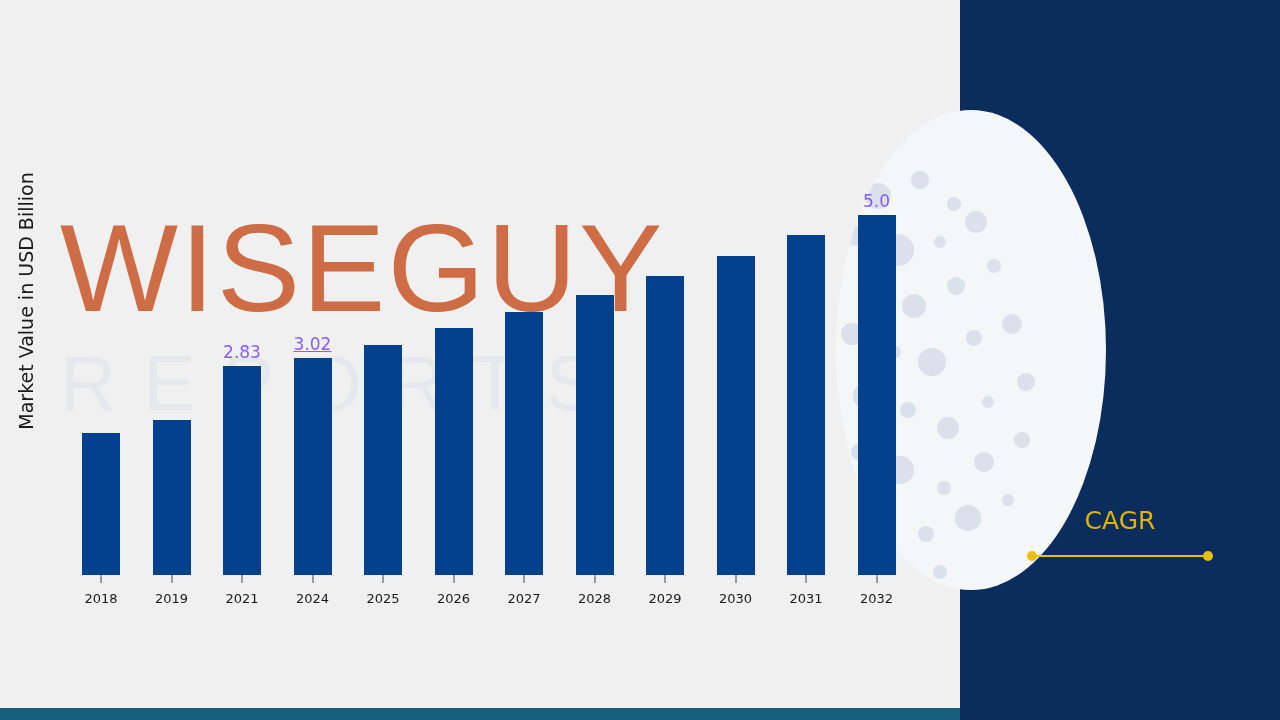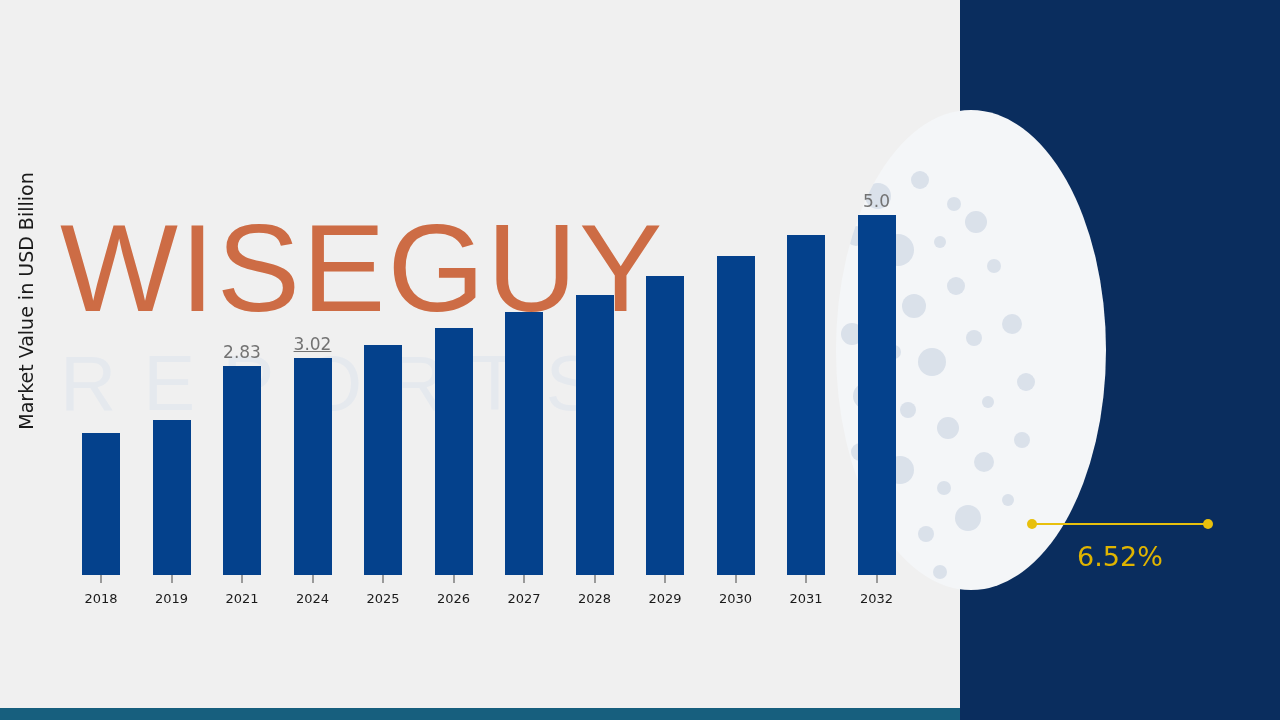--- a/index.html
+++ b/index.html
@@ -92,21 +92,21 @@
   }
 
   .bar-group { position:absolute; bottom:0; width:38px; }
   .bar {
     position:absolute; bottom:145px; left:0; width:38px;
     background:#04418c;
   }
   .bar-value {
     position:absolute; left:50%; transform:translateX(-50%);
     font-family:"DejaVu Sans", sans-serif;
-    font-size:17px; color:#737373; white-space:nowrap;
+    font-size:17px; color:#8b5cf6; white-space:nowrap;
   }
   .tick {
     position:absolute; bottom:137px; left:50%; transform:translateX(-50%);
     width:1px; height:8px; background:#444;
   }
   .x-label {
     position:absolute; bottom:114px; left:50%; transform:translateX(-50%);
     font-family:"DejaVu Sans", sans-serif;
     font-size:13px; color:#1a1a1a; white-space:nowrap;margin-top:48px;
   }
@@ -187,26 +187,26 @@
           <div class="bar-value" style="bottom: 509px;">5.0</div>
           <div class="tick"></div>
           <div class="x-label">2032</div>
         </div>
       </div>
   </div>
 
   <div id="right-panel">
 
     <div id="cagr-block">
+      <div id="cagr-title">CAGR</div>
       <div id="cagr-divider">
         <span class="dot left"></span>
         <span class="line"></span>
         <span class="dot right"></span>
       </div>
-      <div id="cagr-value">6.52%</div>
     </div>
   </div>
 
   <div id="white-circle-big"></div>
   <svg id="dot-cluster" viewBox="0 0 270 480">
     <defs>
       <clipPath id="circClip">
           <ellipse cx="135" cy="240" rx="135" ry="240"></ellipse>
         </clipPath>
     </defs>

